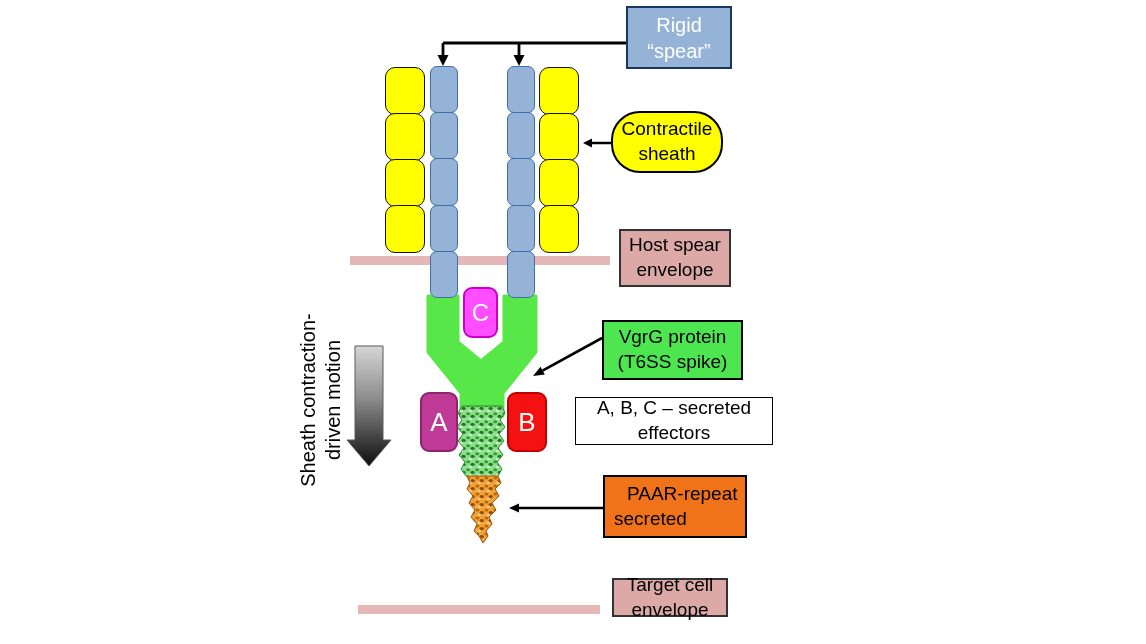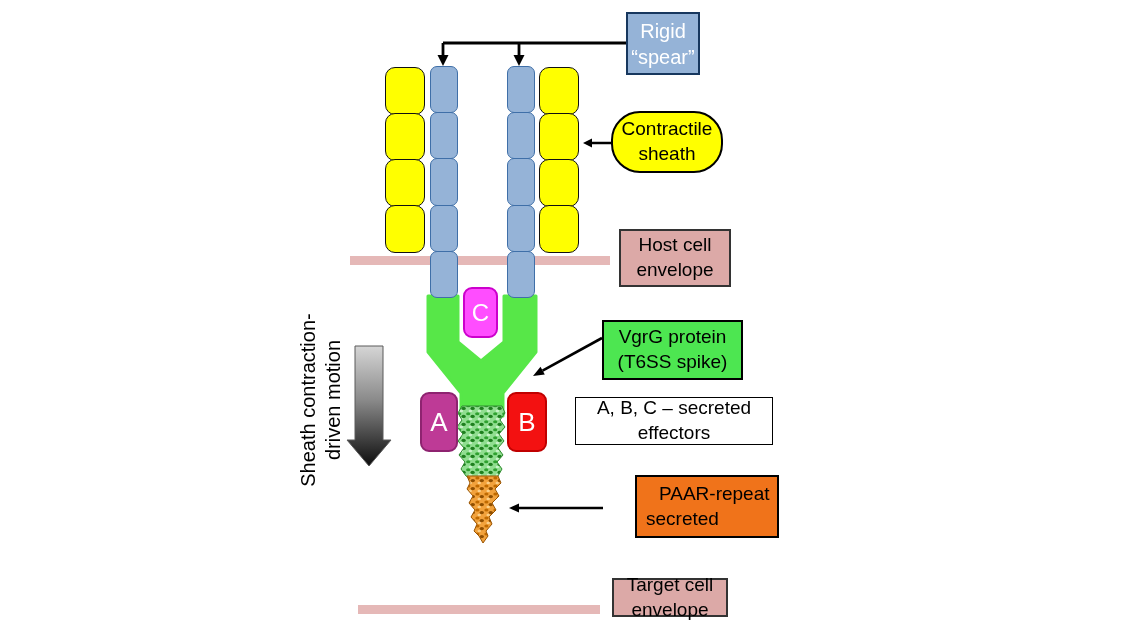--- a/index.html
+++ b/index.html
@@ -37,28 +37,28 @@
     background:var(--effector-b);border:2px solid var(--effector-b-border);}
   #effector-c{left:463px;top:287px;width:35px;height:51px;font-size:24px;
     background:var(--effector-c);border:2px solid var(--effector-c-border);}
 
   
   .label-box{
     position:absolute;z-index:5;display:flex;flex-direction:column;
     align-items:center;justify-content:center;text-align:center;
     font-size:19px;line-height:1.3;box-sizing:border-box;border:2px solid #000;
   }
-  #label-rigid{left:626px;top:12px;width:74px;height:63px;font-size:20px;
+  #label-rigid{left:626px;top:6px;width:106px;height:63px;font-size:20px;
     background:var(--spear-blue);border:2.5px solid var(--rigid-box-border);color:#fff;}
   #label-sheath{left:611px;top:111px;width:112px;height:62px;background:var(--sheath-yellow);border-radius:29px;}
   #label-host{left:619px;top:229px;width:112px;height:58px;background:var(--envelope-box);border-color:#333;}
   #label-vgrg{left:602px;top:320px;width:141px;height:60px;background:var(--vgrg-box-green);}
   #label-effectors{left:575px;top:397px;width:198px;height:48px;background:#fff;border-width:1.5px;}
   #label-paar{left:603px;top:475px;width:144px;height:63px;background:var(--paar-orange);
-    align-items:flex-start;text-align:center;padding-left:9px;margin-left:32px;}
+    align-items:flex-start;text-align:center;padding-left:9px;}
   #label-paar .l1{margin-left:13px;}
   #label-target{left:612px;top:578px;width:116px;height:39px;background:var(--envelope-box);border-color:#333;}
 
   
   #motion-text{
     position:absolute;left:227px;top:374px;width:190px;height:52px;
     transform:rotate(-90deg);font-size:20px;line-height:1.25;text-align:center;z-index:3;
   }
 
   
@@ -177,21 +177,21 @@
   <div class="label-box" id="label-sheath">
     <span>Contractile</span>
     <span>sheath</span>
   </div>
   <svg class="abs" style="left:578px;top:134px;z-index:5" width="38" height="18" viewBox="0 0 38 18">
     <path class="k-line" style="stroke-width:2.5" d="M34,9 H14"></path>
     <polygon class="k-fill" points="14,4.5 14,13.5 5,9"></polygon>
   </svg>
 
   <div class="label-box" id="label-host">
-    <span>Host cell</span>
+    <span>Host spear</span>
     <span>envelope</span>
   </div>
 
   <div class="label-box" id="label-vgrg">
     <span>VgrG protein</span>
     <span>(T6SS spike)</span>
   </div>
   <svg class="abs" style="left:525px;top:330px;z-index:5" width="82" height="54" viewBox="0 0 82 54">
     <path class="k-line" style="stroke-width:2.6" d="M77,8 L17.6,40.7"></path>
     <polygon class="k-fill" points="8,46 15.5,36.8 19.8,44.6"></polygon>

